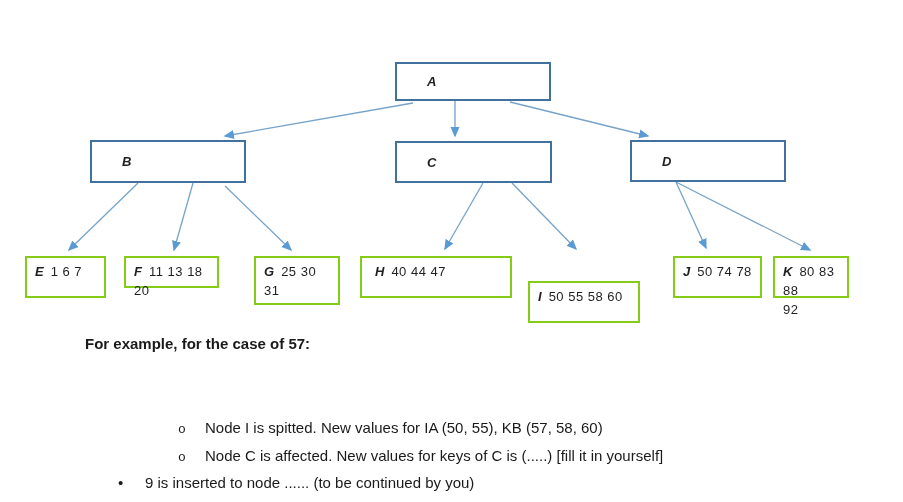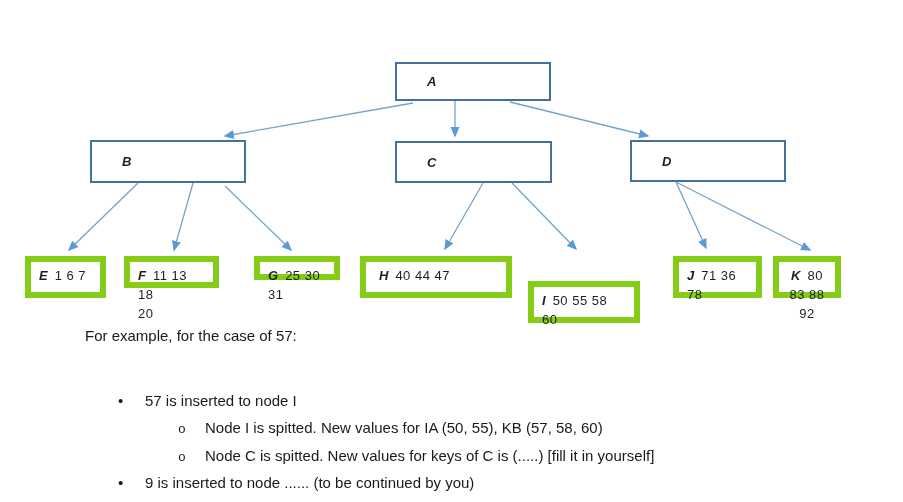--- a/index.html
+++ b/index.html
@@ -24,40 +24,40 @@
     align-items: center;
     padding-left: 30px;
   }
   .branch .nlabel {
     font-weight: bold;
     font-style: italic;
     font-size: 13px;
     color: #1f1f1f;
   }
   .leaf {
-    border: 6px solid #84cc16;
+    border: 2px solid #84cc16;
     padding: 4px 8px;
     font-size: 13px;
     line-height: 19px;
     color: #1f1f1f;
   }
   .leaf .llabel {
     font-weight: bold;
     font-style: italic;
     margin-right: 7px;
   }
   .leaf .lkeys { white-space: pre-line; letter-spacing: 0.5px; }
   .notes { position: absolute; left: 0; top: 0; width: 903px; height: 502px; }
   .note-line {
     position: absolute;
     font-size: 15px;
     line-height: 20px;
     white-space: nowrap;
   }
-  .intro { left: 85px; top: 326px; }
+  .intro { left: 85px; top: 334px; font-weight: bold; }
   .nl-b1 { left: 118px; top: 391px; }
   .nl-s1 { left: 178px; top: 418px; }
   .nl-s2 { left: 178px; top: 446px; }
   .nl-b2 { left: 118px; top: 473px; }
   .marker { display: inline-block; width: 27px; }
   .sub .marker { font-family: "Liberation Mono", monospace; font-size: 13px; }
 </style>
 </head>
 <body>
 
@@ -96,51 +96,48 @@
     <span class="nlabel">D</span>
   </div>
 
   <div class="node leaf" style="left:25px;  top:256px; width:81px;  height:42px;">
     <span class="llabel">E</span><span class="lkeys">1 6 7</span>
   </div>
   <div class="node leaf" style="left:124px; top:256px; width:95px;  height:32px;">
     <span class="llabel">F</span><span class="lkeys">11 13 18
 20</span>
   </div>
-  <div class="node leaf" style="left:254px; top:256px; width:86px;  height:24px;">
+  <div class="node leaf" style="left:254px; top:256px; width:86px;  height:49px;">
     <span class="llabel">G</span><span class="lkeys">25 30
 31</span>
   </div>
   <div class="node leaf" style="left:360px; top:256px; width:152px; height:42px;padding-left:13px;">
     <span class="llabel">H</span><span class="lkeys">40 44 47</span>
   </div>
   <div class="node leaf" style="left:528px; top:256px; width:112px; height:42px;margin-top:25px;">
     <span class="llabel">I</span><span class="lkeys">50 55 58 60</span>
   </div>
   <div class="node leaf" style="left:673px; top:256px; width:89px;  height:42px;">
-    <span class="llabel">J</span><span class="lkeys">71 36 78</span>
+    <span class="llabel">J</span><span class="lkeys">50 74 78</span>
   </div>
-  <div class="node leaf" style="left:773px; top:256px; width:68px;  height:42px;text-align:center;">
+  <div class="node leaf" style="left:773px; top:256px; width:76px;  height:42px;">
     <span class="llabel">K</span><span class="lkeys">80 83 88
 92</span>
   </div>
 
   <div class="notes">
     <div class="note-line intro">For example, for the case of 57:</div>
 
-    <div class="note-line nl-b1">
-      <span class="marker">•</span><span>57 is inserted to node I</span>
-    </div>
 
     <div class="note-line nl-s1 sub">
       <span class="marker">o</span><span>Node I is spitted. New values for IA (50, 55), KB (57, 58, 60)</span>
     </div>
 
     <div class="note-line nl-s2 sub">
-      <span class="marker">o</span><span>Node C is spitted. New values for keys of C is (.....) [fill it in yourself]</span>
+      <span class="marker">o</span><span>Node C is affected. New values for keys of C is (.....) [fill it in yourself]</span>
     </div>
 
     <div class="note-line nl-b2">
       <span class="marker">•</span><span>9 is inserted to node ...... (to be continued by you)</span>
     </div>
   </div>
 
 </div>
 
 </body></html>

